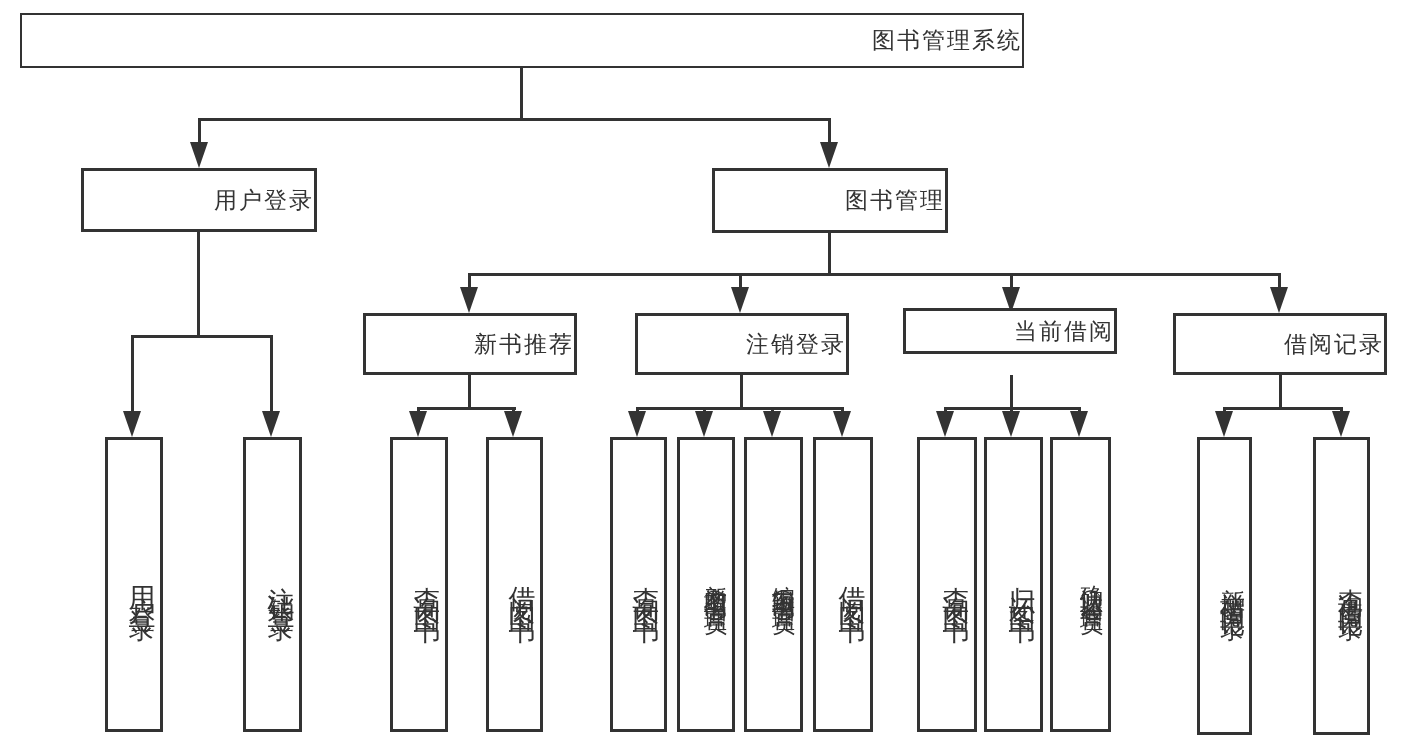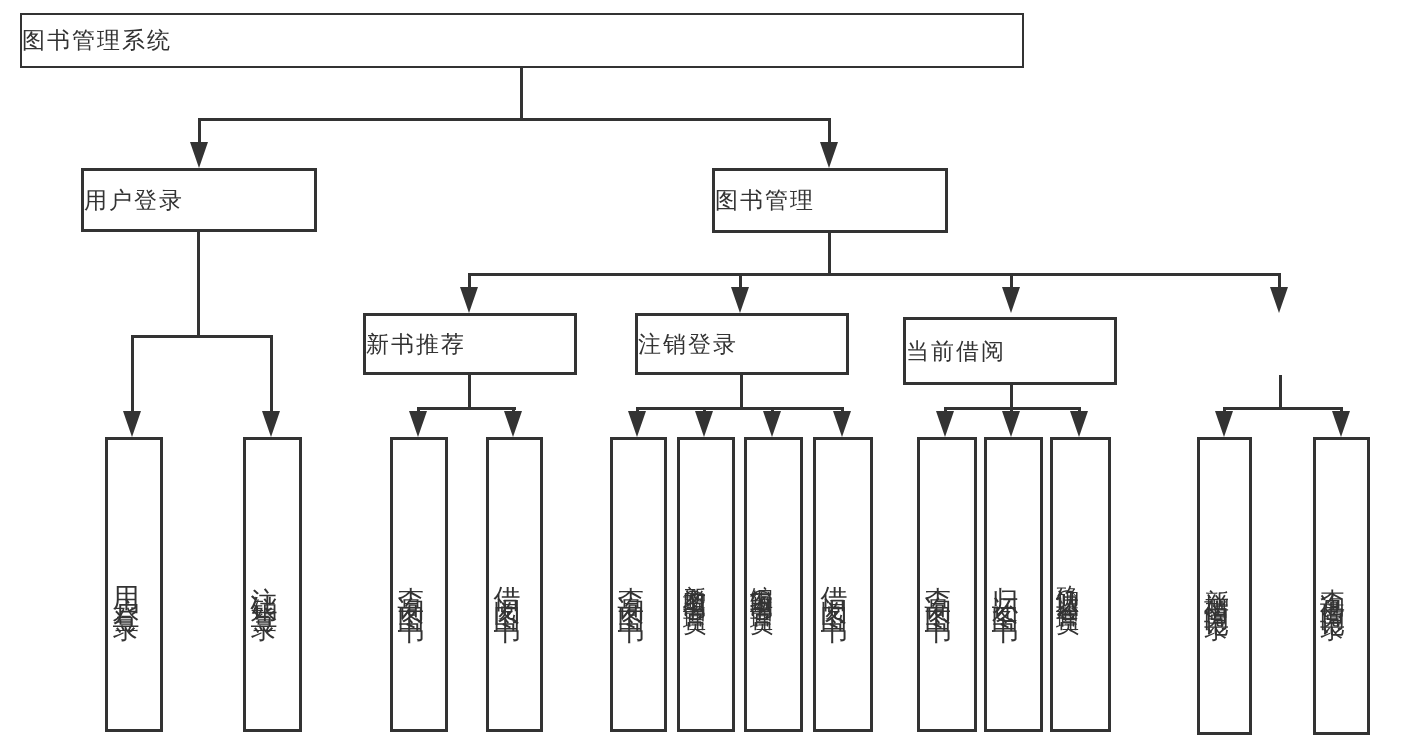--- a/index.html
+++ b/index.html
@@ -13,21 +13,21 @@
   }
   .cline{position:absolute;background:var(--line);}
   .arrowhead{
     position:absolute;width:0;height:0;
     border-left:9px solid transparent;border-right:9px solid transparent;
     border-top:26px solid var(--line);
   }
   .node{
     position:absolute;box-sizing:border-box;background:var(--fill);
     border:3px solid var(--line);color:var(--text);
-    display:flex;align-items:center;justify-content:flex-start;
+    display:flex;align-items:center;justify-content:flex-end;
     z-index:2;
   }
   .node.root-box{border-width:2px;}
   .node.h span{font-size:23px;letter-spacing:2px;white-space:nowrap;}
   .node.v span{
     writing-mode:vertical-rl;text-orientation:mixed;white-space:nowrap;
   }
   .node.v span.sp4{font-size:27px;letter-spacing:10px;}
   .node.v span.sp6{font-size:25px;letter-spacing:6px;}
   .node.v span.sp9{font-size:23px;letter-spacing:4px;}
@@ -101,22 +101,25 @@
     </div>
     <div class="node h" style="left: 712px; top: 168px; width: 236px; height: 65px;">
       <span>图书管理</span>
     </div>
     <div class="node h" style="left: 363px; top: 313px; width: 214px; height: 62px;">
       <span>新书推荐</span>
     </div>
     <div class="node h" style="left: 635px; top: 313px; width: 214px; height: 62px;">
       <span>注销登录</span>
     </div>
-    <div class="node h" style="left: 903px; top: 317px; width: 214px; height: 68px;">
+    <div class="node h" style="left: 903px; top: 308px; width: 214px; height: 46px;">
       <span>当前借阅</span>
+    </div>
+    <div class="node h" style="left: 1173px; top: 313px; width: 214px; height: 62px;">
+      <span>借阅记录</span>
     </div>
     <div class="node v" style="left: 105px; top: 437px; width: 58px; height: 295px;">
       <span class="sp4">用户登录</span>
     </div>
     <div class="node v" style="left: 243px; top: 437px; width: 59px; height: 295px;">
       <span class="sp4">注销登录</span>
     </div>
     <div class="node v" style="left: 390px; top: 437px; width: 58px; height: 295px;">
       <span class="sp4">查询图书</span>
     </div>

